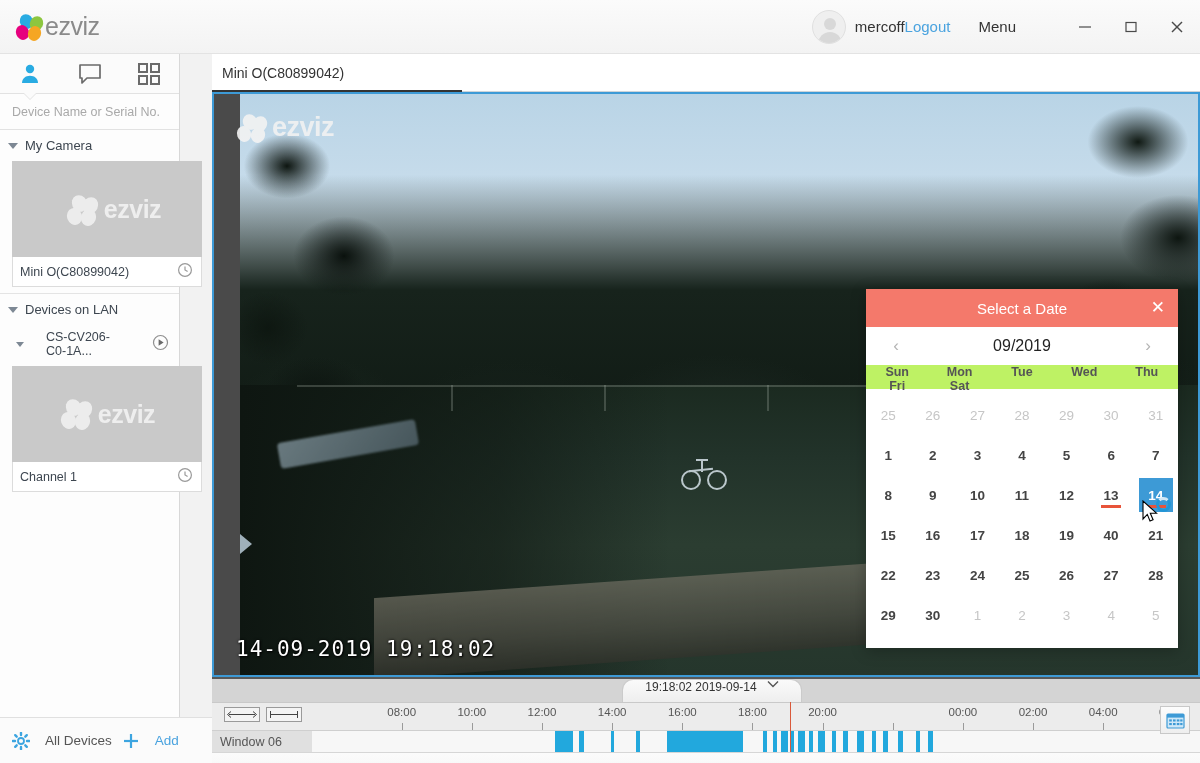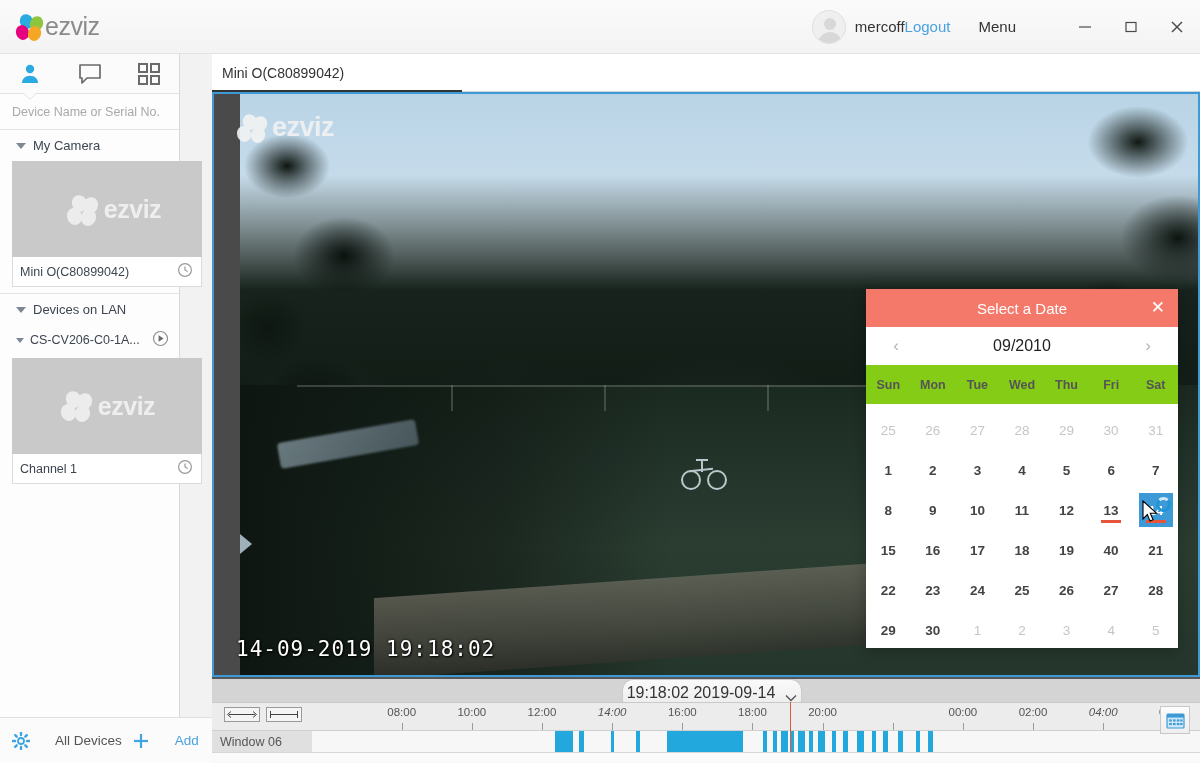--- a/index.html
+++ b/index.html
@@ -70,21 +70,21 @@
   .searchbox {
     height: 36px; display: flex; align-items: center; padding: 0 12px;
     border-bottom: 1px solid #e2e2e2; background: #fdfdfd;
   }
   .searchbox input {
     border: none; outline: none; flex: 1; font-size: 12.5px; color: #555;
     background: transparent; font-family: "Liberation Sans", sans-serif;
   }
   .searchbox input::placeholder { color: #a9a9a9; }
   .grp {
-    display: flex; align-items: center; gap: 7px; padding: 8px 10px 6px 16px;
+    display: flex; align-items: center; gap: 7px; padding: 8px 10px 6px 8px;
     font-size: 13px; color: #3d4650; cursor: pointer;
   }
   .caret {
     width: 0; height: 0; border-left: 5px solid transparent; border-right: 5px solid transparent;
     border-top: 6px solid #7d8894;
   }
   .caret.sm { border-left-width: 4px; border-right-width: 4px; border-top-width: 5px; }
   .thumb {
     margin: 2px 8px 0 12px; width: 190px; height: 96px; background: #c9c9c9;
     display: flex; align-items: center; justify-content: center;
@@ -97,31 +97,31 @@
   .wp3 { left: 2px; top: 13px; transform: rotate(-20deg); }
   .wp4 { left: 16px; top: 14px; transform: rotate(20deg); }
   .thumb .wtext { font-size: 25px; color: #f2f2f2; font-weight: 600; letter-spacing: -0.5px; }
   .devrow {
     margin: 0 8px 0 12px; width: 190px; height: 30px; border: 1px solid #dcdcdc;
     border-top: none; background: #fff; display: flex; align-items: center;
     padding: 0 8px 0 7px; font-size: 12.5px; color: #3d4650;
   }
   .devrow .clk { margin-left: auto; cursor: pointer; }
   .subdev {
-    display: flex; align-items: center; gap: 6px; padding: 7px 10px 6px 16px;
+    display: flex; align-items: center; gap: 22px; padding: 7px 10px 6px 16px;
     font-size: 12.5px; color: #3d4650;
   }
   .playcirc { margin-left: auto; cursor: pointer; }
   .side-divider { height: 1px; background: #e4e4e4; margin: 6px 0 0 0; }
   .side-footer {
     position: absolute; left: 0; bottom: 0; width: 212px; height: 46px;
     border-top: 1px solid #e0e0e0; background: #fbfbfb;
     display: flex; align-items: center; gap: 10px; padding: 0 12px;
   }
-  .fbtn { display: flex; align-items: center; gap: 25px; cursor: pointer; }
+  .fbtn { display: flex; align-items: center; gap: 15px; cursor: pointer; }
   .fbtn .lbl { font-size: 13.5px; color: #555; }
   .fbtn .lbl.blue { color: #4aa3df; }
 
   
   .main { position: absolute; left: 212px; top: 54px; width: 988px; height: 709px; background: #f2f2f2; }
   .devbar {
     height: 38px; background: #fff; border-bottom: 1px solid #cfd4d8;
     display: flex; align-items: center; padding-left: 10px;
     font-size: 14px; color: #333;
     position: relative;
@@ -235,22 +235,22 @@
   
   .tl-top {
     position: absolute; left: 0; top: 625px; width: 988px; height: 23px;
     background: #d4d4d4;
   }
   .ts-tab {
     position: absolute; left: 410px; top: 0px; width: 180px; height: 23px;
     background: linear-gradient(to bottom,#fafafa,#eeeeee);
     border: 1px solid #cbcbcb; border-bottom: none;
     border-radius: 11px 11px 0 0;
-    display: flex; align-items: flex-end; justify-content: center; gap: 10px;
-    font-size: 16px; color: #333; cursor: pointer;
+    display: flex; align-items: flex-start; justify-content: center; gap: 10px;
+    font-size: 12px; color: #333; cursor: pointer;
   }
   .tl-ruler {
     position: absolute; left: 0; top: 648px; width: 988px; height: 28px;
     background: #ececec; border-top: 1px solid #c9c9c9;
   }
   .zoombtns { position: absolute; left: 12px; top: 4px; display: flex; gap: 6px; }
   .zb {
     width: 36px; height: 15px; border: 1px solid #9a9a9a; background: #f4f4f4;
     cursor: pointer; position: relative;
   }
@@ -306,22 +306,22 @@
     position: relative;
   }
   .calnav .my { font-size: 16px; color: #222; }
   .calnav .prev, .calnav .next {
     position: absolute; top: 9px; font-size: 17px; color: #b4b4b4; cursor: pointer;
     width: 20px; text-align: center;
   }
   .calnav .prev { left: 20px; }
   .calnav .next { right: 20px; }
   .caldow {
-    display: grid; grid-template-columns: repeat(7,1fr); height: 39px;
-    background: #84cc16; align-items: center;
+    display: grid; grid-template-columns: repeat(5,1fr); height: 24px;
+    background: #bef264; align-items: center;
   }
   .caldow div { text-align: center; font-size: 12.5px; font-weight: bold; color: #555; }
   .calgrid { display: grid; grid-template-columns: repeat(7,1fr); padding: 6px 0 0 0; }
   .cell {
     height: 40px; display: flex; align-items: center; justify-content: center;
     position: relative; cursor: pointer;
   }
   .cell span.d {
     font-size: 13.5px; font-weight: bold; color: #444; position: relative; z-index: 2;
   }
@@ -574,35 +574,35 @@
           </svg>
         </div>
       </div>
       <div id="ruler-ticks">
           <div class="tick-lbl" style="left: 19.2%;">08:00</div>
           <div class="tick" style="left: 19.2%;"></div>
           <div class="tick-lbl" style="left: 26.3%;">10:00</div>
           <div class="tick" style="left: 26.3%;"></div>
           <div class="tick-lbl" style="left: 33.4%;">12:00</div>
           <div class="tick" style="left: 33.4%;"></div>
-          <div class="tick-lbl" style="left: 40.5%; font-style: italic;">14:00</div>
+          <div class="tick-lbl" style="left: 40.5%;">14:00</div>
           <div class="tick" style="left: 40.5%;"></div>
           <div class="tick-lbl" style="left: 47.6%;">16:00</div>
           <div class="tick" style="left: 47.6%;"></div>
           <div class="tick-lbl" style="left: 54.7%;">18:00</div>
           <div class="tick" style="left: 54.7%;"></div>
           <div class="tick-lbl" style="left: 61.8%;">20:00</div>
           <div class="tick" style="left: 61.8%;"></div>
           <div class="tick-lbl" style="left: 68.9%; margin-top: 32px;">22:00</div>
           <div class="tick" style="left: 68.9%;"></div>
           <div class="tick-lbl" style="left: 76%;">00:00</div>
           <div class="tick" style="left: 76%;"></div>
           <div class="tick-lbl" style="left: 83.1%;">02:00</div>
           <div class="tick" style="left: 83.1%;"></div>
-          <div class="tick-lbl" style="left: 90.2%; font-style: italic;">04:00</div>
+          <div class="tick-lbl" style="left: 90.2%;">04:00</div>
           <div class="tick" style="left: 90.2%;"></div>
           <div class="tick-lbl" style="left: 97.3%;">06:00</div>
           <div class="tick" style="left: 97.3%;"></div>
         </div>
     </div>
 
     <div class="tl-track">
       <div class="win-lbl">Window 06</div>
       <div class="rec-lane" id="rec-lane">
           <div class="rec" style="left: 29.2%; width: 2.1%; background: rgb(34, 168, 221);"></div>
@@ -655,21 +655,21 @@
     </div>
   </div>
 
   <div class="calpop">
     <div class="calhead">
       <div class="t">Select a Date</div>
       <div class="x">✕</div>
     </div>
     <div class="calnav">
       <div class="prev">‹</div>
-      <div class="my">09/2010</div>
+      <div class="my">09/2019</div>
       <div class="next">›</div>
     </div>
     <div class="caldow" id="caldow">
         <div>Sun</div>
         <div>Mon</div>
         <div>Tue</div>
         <div>Wed</div>
         <div>Thu</div>
         <div>Fri</div>
         <div>Sat</div>

